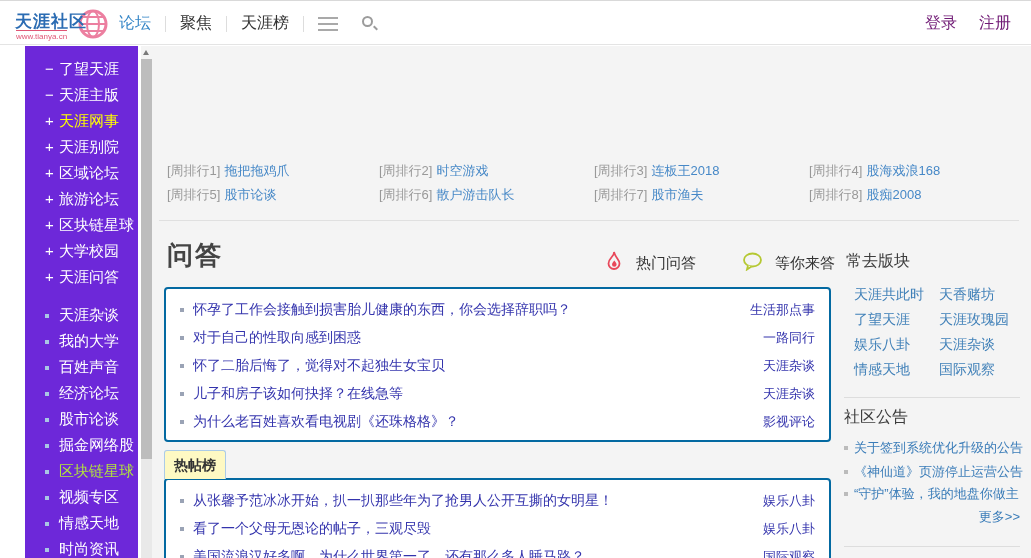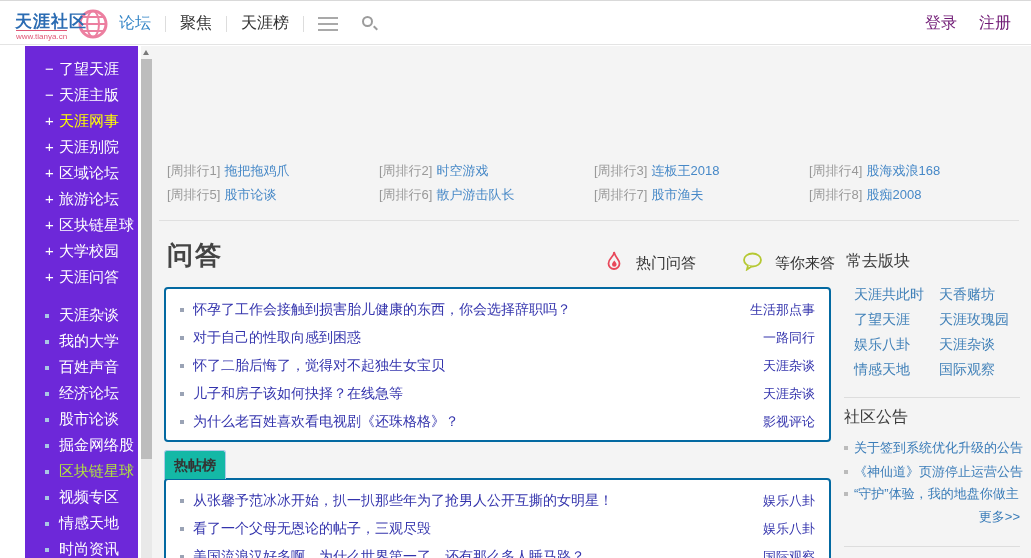--- a/index.html
+++ b/index.html
@@ -59,21 +59,21 @@
   .qa-filter .gap { width:22px; }
 
   .panel { position:absolute; background:#fff; border:2px solid #0369a1; border-radius:4px;font-family:Liberation Mono, monospace; }
   .qa-box { left:12px; top:241px; width:667px; height:155px; padding:7px 14px; }
   .row { display:flex; align-items:center; height:28px; cursor:pointer; }
   .row .sq { width:4px; height:4px; background:#9aa3b5; margin-right:9px; flex:none; }
   .row .t { font-size:14px; color:#3434ad; white-space:nowrap; overflow:hidden; }
   .row .b { margin-left:auto; font-size:13px; color:#3434ad; white-space:nowrap; padding-left:12px; }
 
   .hot-tab { position:absolute; left:12px; top:404px; width:62px; height:29px; line-height:29px; text-align:center;
-             background:#14b8a6; border:1px solid #abcbe8; border-bottom:none; border-radius:3px 3px 0 0;
+             background:#fef9c3; border:1px solid #abcbe8; border-bottom:none; border-radius:3px 3px 0 0;
              font-size:14px; font-weight:bold; color:#333; z-index:2; cursor:pointer; }
   .hot-box { left:12px; top:432px; width:667px; height:120px; padding:7px 14px; z-index:1; }
 
   
   .rtitle { position:absolute; font-size:16px; color:#3c3c3c; }
   .boards-title { left:694px; top:205px; }
   .board-link { position:absolute; font-size:14px; color:#4080b8; cursor:pointer; white-space:nowrap; }
   .hr2 { position:absolute; left:692px; top:351px; width:176px; height:1px; background:#ddd; }
   .notice-title { left:692px; top:361px; }
   .notice-item { position:absolute; left:692px; display:flex; align-items:flex-start; cursor:pointer; width:180px; }

